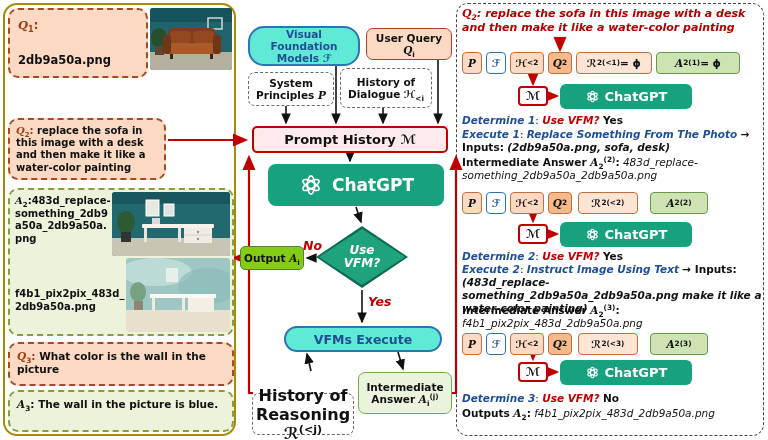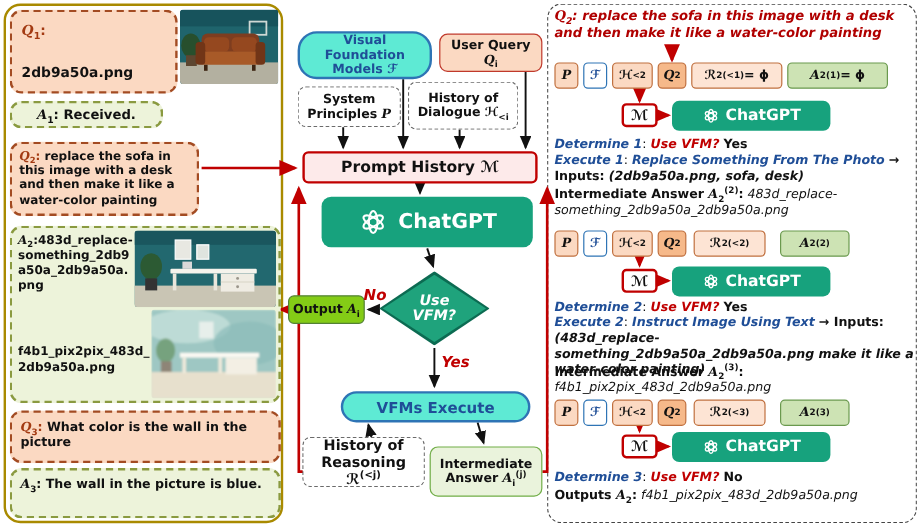--- a/index.html
+++ b/index.html
@@ -104,23 +104,20 @@
       <rect x="20" y="23" width="21" height="12" rx="4" fill="#95481f"></rect>
       <rect x="43" y="23" width="21" height="12" rx="4" fill="#95481f"></rect>
       <rect x="16" y="35" width="52" height="11" rx="4" fill="#a85a28"></rect>
       <rect x="13" y="27" width="8" height="19" rx="3" fill="#713517"></rect>
       <rect x="63" y="27" width="8" height="19" rx="3" fill="#713517"></rect>
       <rect x="20" y="46" width="3" height="5" fill="#3c2412"></rect>
       <rect x="60" y="46" width="3" height="5" fill="#3c2412"></rect>
     </svg>
   </div>
 
-  <div class="box abox center" style="left:8px;top:84px;width:128px;height:23px;font-size:11px;">
-    <span><i>A</i><sub>1</sub>: Received.</span>
-  </div>
 
   <div class="box qbox" style="left:8px;top:118px;width:158px;height:62px;padding:5px 6px;font-size:10px;line-height:1.22;">
     <span><span class="qr"><i>Q</i><sub>2</sub>:</span> replace the sofa in this image with a desk and then make it like a water-color painting</span>
   </div>
 
   <div class="box abox" style="left:8px;top:188px;width:226px;height:148px;">
     <div style="position:absolute;left:5px;top:5px;width:98px;font-size:10px;line-height:1.25;word-break:break-all;"><i>A</i><sub>2</sub>:483d_replace-something_2db9a50a_2db9a50a.png</div>
     <div style="position:absolute;left:5px;top:98px;width:110px;font-size:10px;line-height:1.25;word-break:break-all;font-weight:bold;">f4b1_pix2pix_483d_2db9a50a.png</div>
   </div>
 
@@ -221,21 +218,21 @@
   <div class="flag" style="left:368px;top:294px;">Yes</div>
 
   <div class="box greenbox center" style="left:240px;top:246px;width:64px;height:24px;font-size:10.5px;">
     <span>Output <i>A</i><sub>i</sub></span>
   </div>
 
   <div class="box bluebox center" style="left:284px;top:326px;width:158px;height:26px;font-size:12.5px;">
     <span>VFMs Execute</span>
   </div>
 
-  <div class="box dashbox center" style="left:252px;top:364px;width:102px;height:42px;font-size:12px;padding:2px;">
+  <div class="box dashbox center" style="left:252px;top:393px;width:102px;height:42px;font-size:16px;padding:2px;">
     <span>History of Reasoning ℛ<sup>(&lt;j)</sup></span>
   </div>
 
   <div class="box center" style="left:358px;top:372px;width:94px;height:42px;background:#eaf3dc;border:1.6px solid #70ad47;border-radius:7px;font-size:10.5px;font-weight:bold;padding:2px;">
     <span>Intermediate Answer <i>A</i><sub>i</sub><sup>(j)</sup></span>
   </div>
 
   <div class="tl rd it" style="left:462px;top:7px;width:298px;font-size:11px;font-weight:600;color:#b00000;"><i>Q</i><sub>2</sub>: replace the sofa in this image with a desk and then make it like a water-color painting</div>
 
   <div class="sb sb-p" style="left:462px;top:52px;width:20px;">

